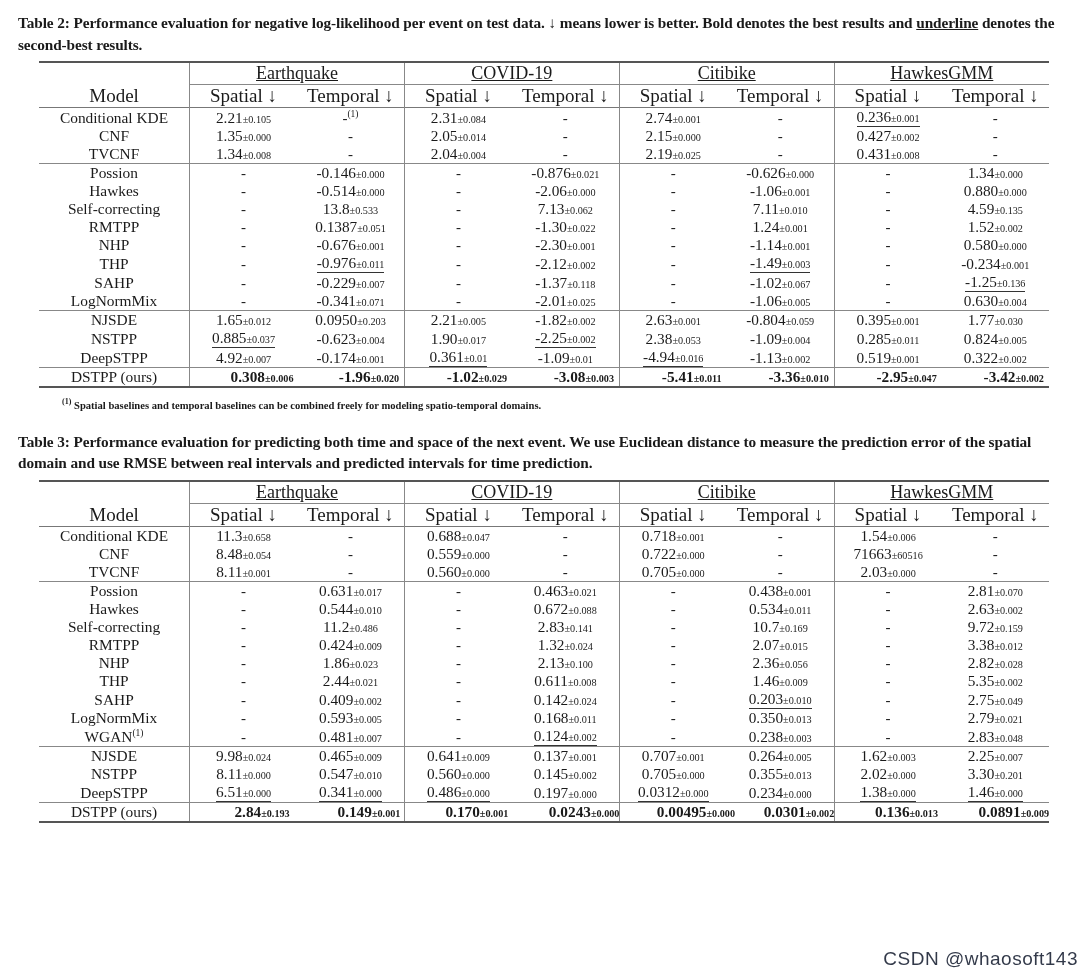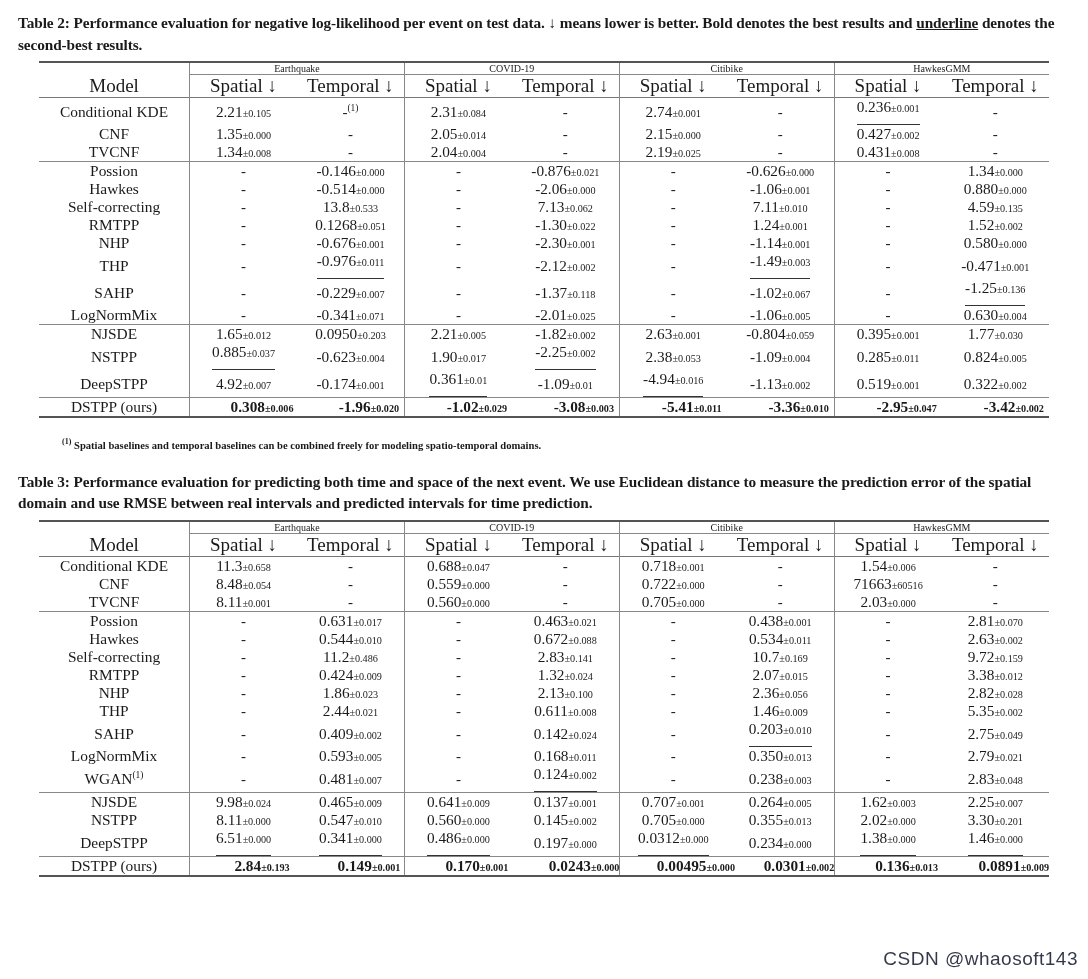--- a/index.html
+++ b/index.html
@@ -44,22 +44,23 @@
     font-weight: normal;
   }
   .toprule { border-top: 2.2px solid #555 !important; }
   .midrule { border-top: 1.1px solid #777 !important; }
   .thinrule { border-top: 1px solid #888 !important; }
   .botrule { border-bottom: 2.2px solid #555 !important; }
 
   .vline { border-left: 1.1px solid #888; }
 
   .grp-head td {
-    font-size: 10px;
+    font-size: 18px;
     padding: 2px 0 1px 0;
+    text-decoration: underline;
   }
   .grp-underline { border-bottom: 1.05px solid #888; }
 
   .sub-head td {
     font-size: 19px;
     padding: 2px 0 2px 0;
   }
   .model-col { width: 150px; }
   .num-col { width: 107px; }
 
@@ -68,28 +69,28 @@
     font-size: 15.2px;
     white-space: nowrap;
   }
   .modelname { font-size: 15.4px; }
 
   .val { display: inline-block; }
   .val .m { font-size: 15.3px; }
   .val .pm { font-size: 10.2px; vertical-align: baseline; }
   .val.bold .m { font-weight: bold; margin-left: 37px; }
   .val.bold .pm { font-weight: bold; }
-  .val.under { border-bottom: 1px solid #333; padding-bottom: 8px; }
+  .val.under { border-bottom: 1px solid #333; padding-bottom: 0px; }
   .dash { font-size: 15px; }
   sup { font-size: 9.5px; vertical-align: super; }
 
   .footnote {
     font-size: 10.6px;
     font-weight: bold;
-    margin: 19px 0 0 44px;
+    margin: 9px 0 0 44px;
     line-height: 1.3;
   }
   .footnote sup { font-size: 8px; }
 
   .watermark {
     position: absolute;
     right: 10px;
     bottom: 9px;
     font-size: 19px;
     color: #0f172a;
@@ -203,21 +204,21 @@
           <td class="vline"><span class="dash">-</span></td>
           <td class=""><span class="val"><span class="m">7.13</span><span class="pm">±0.062</span></span></td>
           <td class="vline"><span class="dash">-</span></td>
           <td class=""><span class="val"><span class="m">7.11</span><span class="pm">±0.010</span></span></td>
           <td class="vline"><span class="dash">-</span></td>
           <td class=""><span class="val"><span class="m">4.59</span><span class="pm">±0.135</span></span></td>
         </tr>
         <tr>
           <td class="modelname ">RMTPP</td>
           <td class="vline"><span class="dash">-</span></td>
-          <td class=""><span class="val"><span class="m">0.1268</span><span class="pm">±0.051</span></span></td>
+          <td class=""><span class="val"><span class="m">0.1387</span><span class="pm">±0.051</span></span></td>
           <td class="vline"><span class="dash">-</span></td>
           <td class=""><span class="val"><span class="m">-1.30</span><span class="pm">±0.022</span></span></td>
           <td class="vline"><span class="dash">-</span></td>
           <td class=""><span class="val"><span class="m">1.24</span><span class="pm">±0.001</span></span></td>
           <td class="vline"><span class="dash">-</span></td>
           <td class=""><span class="val"><span class="m">1.52</span><span class="pm">±0.002</span></span></td>
         </tr>
         <tr>
           <td class="modelname ">NHP</td>
           <td class="vline"><span class="dash">-</span></td>
@@ -231,21 +232,21 @@
         </tr>
         <tr>
           <td class="modelname ">THP</td>
           <td class="vline"><span class="dash">-</span></td>
           <td class=""><span class="val under"><span class="m">-0.976</span><span class="pm">±0.011</span></span></td>
           <td class="vline"><span class="dash">-</span></td>
           <td class=""><span class="val"><span class="m">-2.12</span><span class="pm">±0.002</span></span></td>
           <td class="vline"><span class="dash">-</span></td>
           <td class=""><span class="val under"><span class="m">-1.49</span><span class="pm">±0.003</span></span></td>
           <td class="vline"><span class="dash">-</span></td>
-          <td class=""><span class="val"><span class="m">-0.471</span><span class="pm">±0.001</span></span></td>
+          <td class=""><span class="val"><span class="m">-0.234</span><span class="pm">±0.001</span></span></td>
         </tr>
         <tr>
           <td class="modelname ">SAHP</td>
           <td class="vline"><span class="dash">-</span></td>
           <td class=""><span class="val"><span class="m">-0.229</span><span class="pm">±0.007</span></span></td>
           <td class="vline"><span class="dash">-</span></td>
           <td class=""><span class="val"><span class="m">-1.37</span><span class="pm">±0.118</span></span></td>
           <td class="vline"><span class="dash">-</span></td>
           <td class=""><span class="val"><span class="m">-1.02</span><span class="pm">±0.067</span></span></td>
           <td class="vline"><span class="dash">-</span></td>

